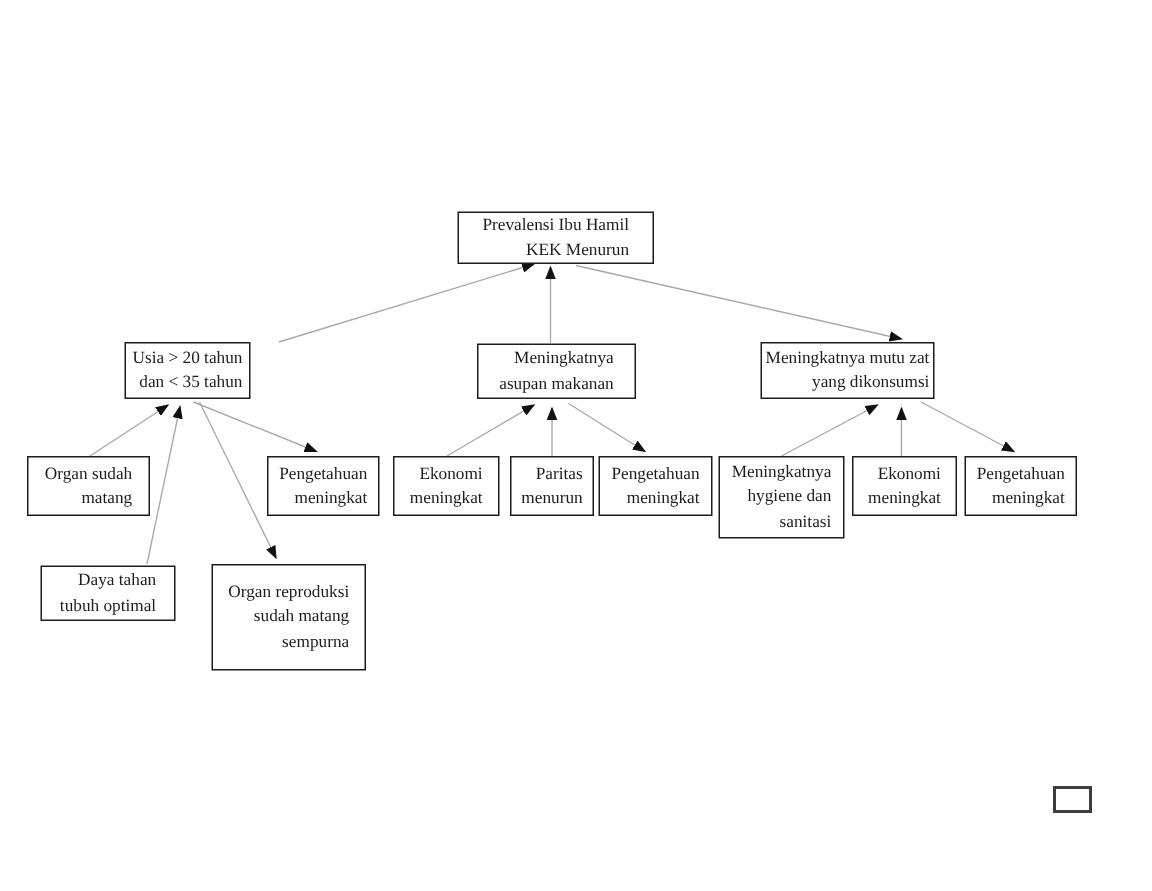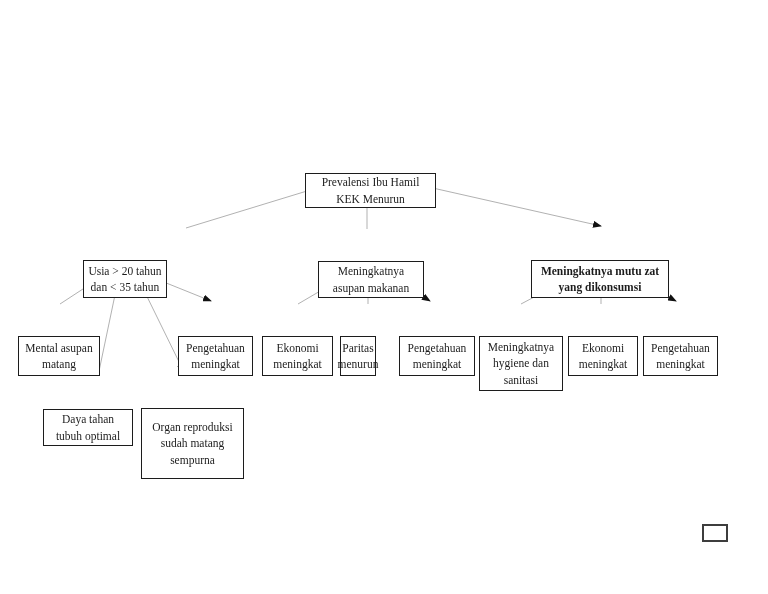--- a/index.html
+++ b/index.html
@@ -25,24 +25,23 @@
     position: absolute;
     box-sizing: border-box;
     border: 1.5px solid #1c1c1c;
     background: #ffffff;
     color: #1c1c1c;
     font-size: 11.5px;
     line-height: 16.5px;
     display: flex;
     align-items: center;
     justify-content: center;
-    text-align: center;
+    text-align: right;
     white-space: pre-line;
     padding: 1px 2px;
-    margin-top: 32px;
   }
   .empty-frame {
     position: absolute;
     box-sizing: border-box;
     border: 2px solid #3d3d3d;
     background: #ffffff;
   }
   line.edge {
     stroke: #a8a8a8;
     stroke-width: 0.9;
@@ -76,40 +75,40 @@
       </g>
   </svg>
 
   <div id="nodes">
       <div class="node" style="left: 305px; top: 141px; width: 131px; height: 35px; border-color: rgb(28, 28, 28); color: rgb(28, 28, 28);">Prevalensi Ibu Hamil
 KEK Menurun</div>
       <div class="node" style="left: 83px; top: 228px; width: 84px; height: 38px; border-color: rgb(28, 28, 28); color: rgb(28, 28, 28);">Usia &gt; 20 tahun
 dan &lt; 35 tahun</div>
       <div class="node" style="left: 318px; top: 229px; width: 106px; height: 37px; border-color: rgb(28, 28, 28); color: rgb(28, 28, 28);">Meningkatnya
 asupan makanan</div>
-      <div class="node" style="left: 531px; top: 228px; width: 138px; height: 38px; border-color: rgb(28, 28, 28); color: rgb(28, 28, 28); font-weight: bold;">Meningkatnya mutu zat
+      <div class="node" style="left: 507px; top: 228px; width: 116px; height: 38px; border-color: rgb(28, 28, 28); color: rgb(28, 28, 28);">Meningkatnya mutu zat
 yang dikonsumsi</div>
-      <div class="node" style="left: 18px; top: 304px; width: 82px; height: 40px; border-color: rgb(28, 28, 28); color: rgb(28, 28, 28);">Mental asupan
+      <div class="node" style="left: 18px; top: 304px; width: 82px; height: 40px; border-color: rgb(28, 28, 28); color: rgb(28, 28, 28);">Organ sudah
 matang</div>
       <div class="node" style="left: 178px; top: 304px; width: 75px; height: 40px; border-color: rgb(28, 28, 28); color: rgb(28, 28, 28);">Pengetahuan
 meningkat</div>
       <div class="node" style="left: 262px; top: 304px; width: 71px; height: 40px; border-color: rgb(28, 28, 28); color: rgb(28, 28, 28);">Ekonomi
 meningkat</div>
-      <div class="node" style="left: 340px; top: 304px; width: 36px; height: 40px; border-color: rgb(28, 28, 28); color: rgb(28, 28, 28);">Paritas
+      <div class="node" style="left: 340px; top: 304px; width: 56px; height: 40px; border-color: rgb(28, 28, 28); color: rgb(28, 28, 28);">Paritas
 menurun</div>
       <div class="node" style="left: 399px; top: 304px; width: 76px; height: 40px; border-color: rgb(28, 28, 28); color: rgb(28, 28, 28);">Pengetahuan
 meningkat</div>
       <div class="node" style="left: 479px; top: 304px; width: 84px; height: 55px; border-color: rgb(28, 28, 28); color: rgb(28, 28, 28);">Meningkatnya
 hygiene dan
 sanitasi</div>
       <div class="node" style="left: 568px; top: 304px; width: 70px; height: 40px; border-color: rgb(28, 28, 28); color: rgb(28, 28, 28);">Ekonomi
 meningkat</div>
       <div class="node" style="left: 643px; top: 304px; width: 75px; height: 40px; border-color: rgb(28, 28, 28); color: rgb(28, 28, 28);">Pengetahuan
 meningkat</div>
-      <div class="node" style="left: 43px; top: 377px; width: 90px; height: 37px; border-color: rgb(28, 28, 28); color: rgb(28, 28, 28);">Daya tahan
+      <div class="node" style="left: 27px; top: 377px; width: 90px; height: 37px; border-color: rgb(28, 28, 28); color: rgb(28, 28, 28);">Daya tahan
 tubuh optimal</div>
       <div class="node" style="left: 141px; top: 376px; width: 103px; height: 71px; border-color: rgb(28, 28, 28); color: rgb(28, 28, 28);">Organ reproduksi
 sudah matang
 sempurna</div>
     </div>
 
   <div class="empty-frame" style="left: 702px; top: 524px; width: 26px; height: 18px;"></div>
 
 </div>
 

